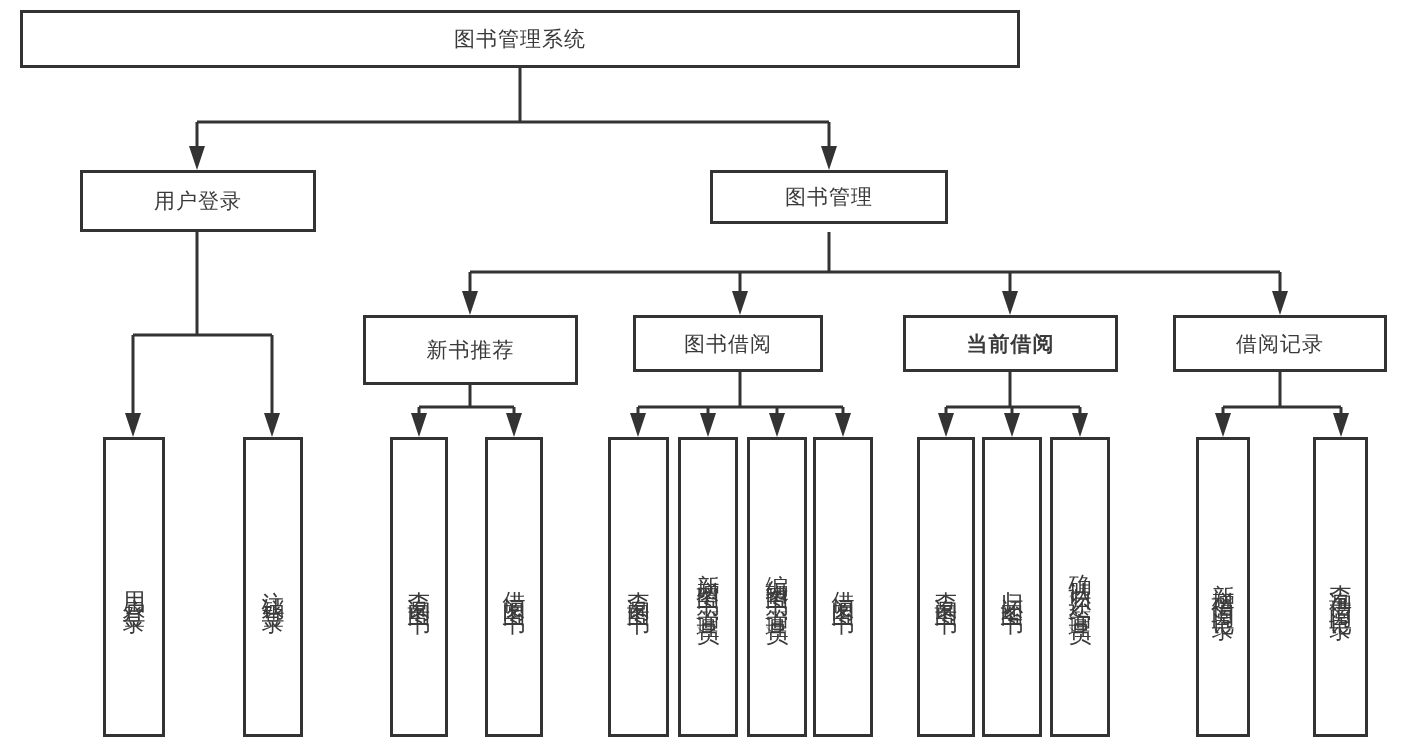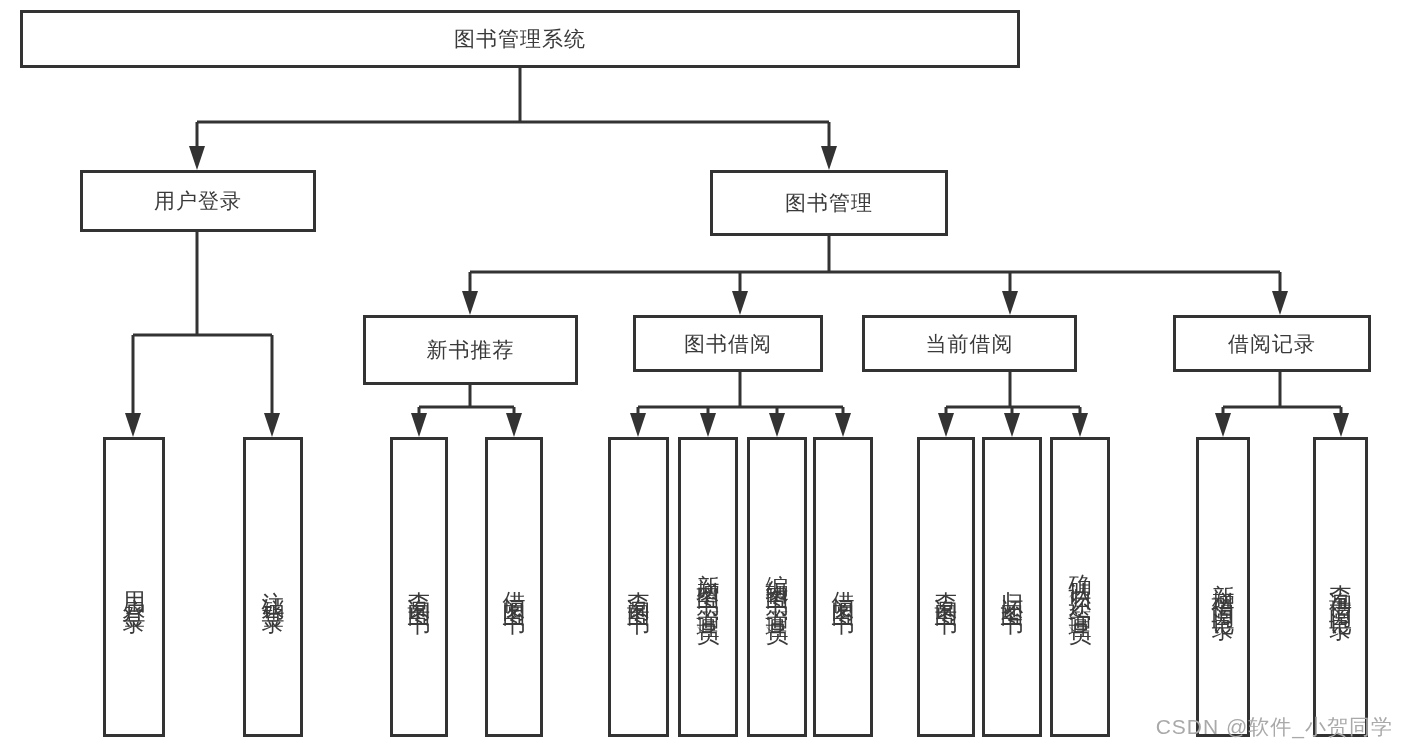--- a/index.html
+++ b/index.html
@@ -34,26 +34,26 @@
     writing-mode: vertical-rl;
     text-orientation: mixed;
     letter-spacing: 7px;
     line-height: 1;
     white-space: nowrap;
   }
   
   #n-root   { left: 20px;  top: 10px;  width: 1000px; height: 58px; }
   
   #n-login  { left: 80px;  top: 170px; width: 236px;  height: 62px; }
-  #n-mgmt   { left: 710px; top: 170px; width: 238px;  height: 66px; }
+  #n-mgmt   { left: 710px; top: 170px; width: 238px;  height: 54px; }
   
   #n-newbk  { left: 363px; top: 315px; width: 215px;  height: 70px; }
   #n-borrow { left: 633px; top: 315px; width: 190px;  height: 57px; }
-  #n-curr   { left: 862px; top: 315px; width: 215px;  height: 57px; }
-  #n-rec    { left: 1173px;top: 315px; width: 198px;  height: 57px; }
+  #n-curr   { left: 903px; top: 315px; width: 215px;  height: 57px; font-weight: bold; }
+  #n-rec    { left: 1173px;top: 315px; width: 214px;  height: 57px; }
   
   .leaf { top: 437px; height: 300px; }
   #l-ulogin  { left: 103px;  width: 62px; }
   #l-logout  { left: 243px;  width: 60px; }
   #l-q1      { left: 390px;  width: 58px; }
   #l-b1      { left: 485px;  width: 58px; }
   #l-q2      { left: 608px;  width: 61px; }
   #l-add     { left: 678px;  width: 60px; }
   #l-edit    { left: 747px;  width: 60px; }
   #l-b2      { left: 813px;  width: 60px; }
@@ -208,15 +208,14 @@
     <span class="vtext">确认归还（管理员）</span>
   </div>
 
   <div class="node leaf" id="l-addrec">
     <span class="vtext">新增借阅记录</span>
   </div>
   <div class="node leaf" id="l-qrec">
     <span class="vtext">查询借阅记录</span>
   </div>
 
-  <div id="watermark">CSDN @软件_小贺同学</div>
 
 </div>
 
 </body></html>

